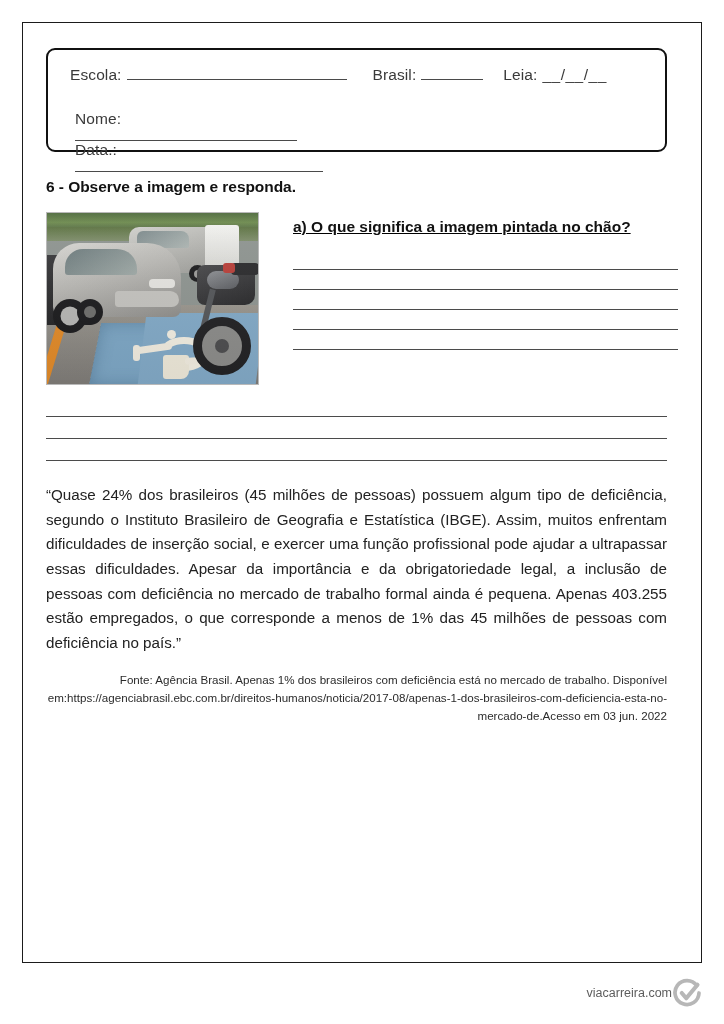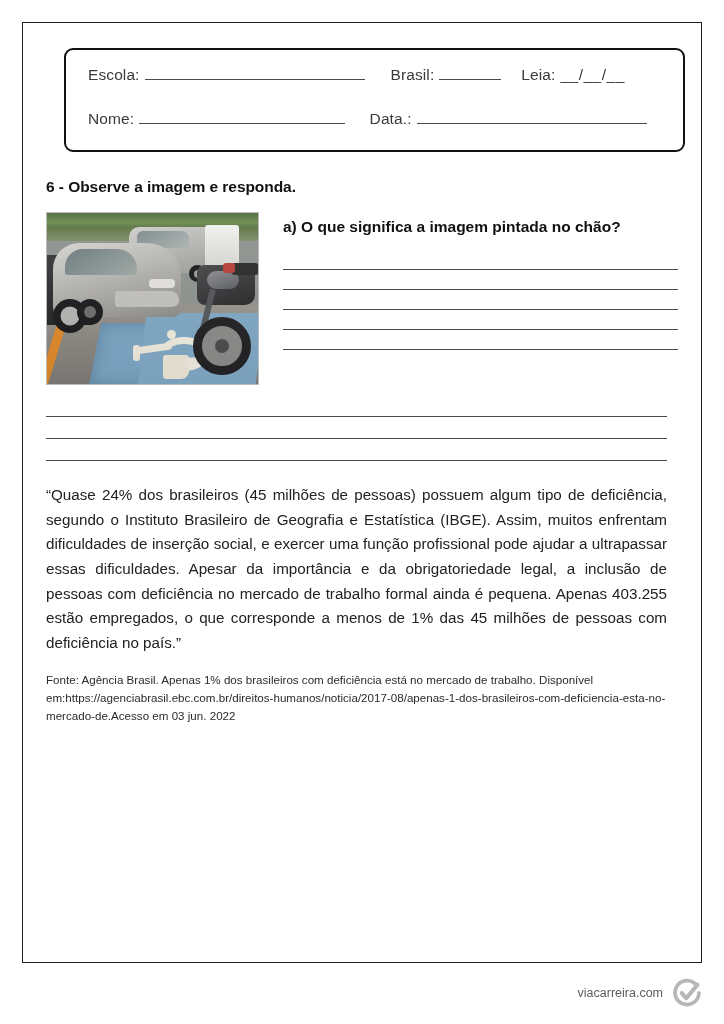--- a/index.html
+++ b/index.html
@@ -31,31 +31,30 @@
     width: 632px;
   }
 
   
   .header-box {
     width: 621px;
     height: 104px;
     border: 2.4px solid #111;
     border-radius: 9px;
     padding: 16px 36px 0 22px;
-    margin-left: 18px;
   }
 
   .hdr-row {
     display: flex;
     align-items: baseline;
     font-size: 15.5px;
     color: #3a3a3a;
     letter-spacing: .1px;
   }
-  .hdr-row.r2 { margin-top: 26px; }
+  .hdr-row.r2 { margin-top: 26px; flex-direction: column; }
 
   .hdr-label { white-space: nowrap; }
 
   .fill-line {
     display: inline-block;
     border-bottom: 1.4px solid #4a4a4a;
     height: 13px;
     margin-left: 5px;
   }
   .fl-escola { width: 220px; }
@@ -72,21 +71,22 @@
     font-size: 15.5px;
     font-weight: bold;
     color: #111;
     margin-top: 26px;
     letter-spacing: -.05px;
   }
 
   .q1-body {
     display: flex;
     margin-top: 16px;
-    gap: 24px;
+    gap: 34px;
+    text-decoration: underline;
   }
 
   
   .photo {
     width: 213px;
     height: 173px;
     flex: 0 0 213px;
     border: 1px solid #b9b9b9;
     position: relative;
     overflow: hidden;
@@ -301,32 +301,31 @@
     color: #222;
     text-align: justify;
     line-height: 1.62;
   }
 
   .source {
     margin-top: 16px;
     width: 621px;
     font-size: 11.6px;
     color: #2b2b2b;
-    text-align: left;
+    text-align: right;
     line-height: 1.55;
   }
 
   
   .footer {
     position: absolute;
     right: 22px;
     top: 978px;
     display: flex;
     align-items: center;
-    gap: 9px;
   }
   .footer-text {
     font-size: 12.5px;
     color: #5d5d5d;
   }
   .footer-logo { width: 30px; height: 30px; }
 </style>
 </head>
 <body>
 

